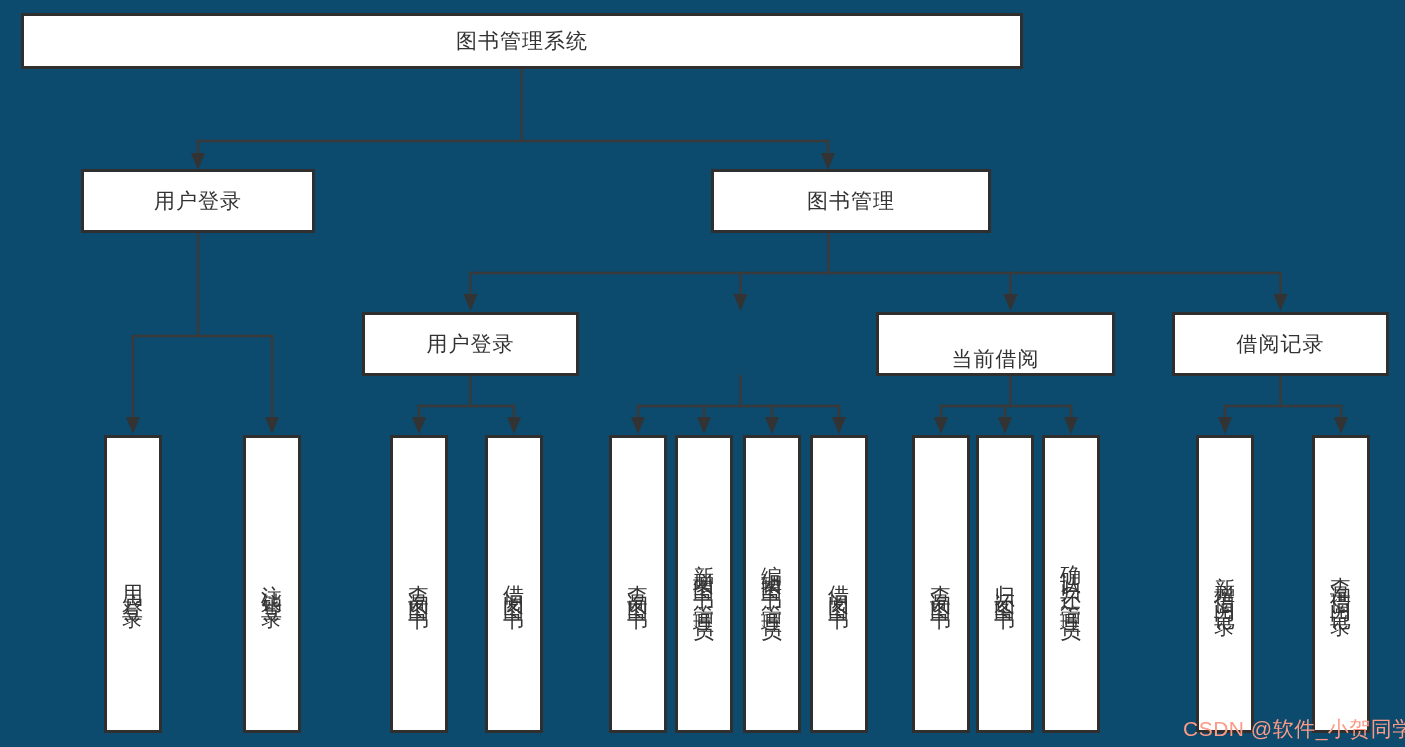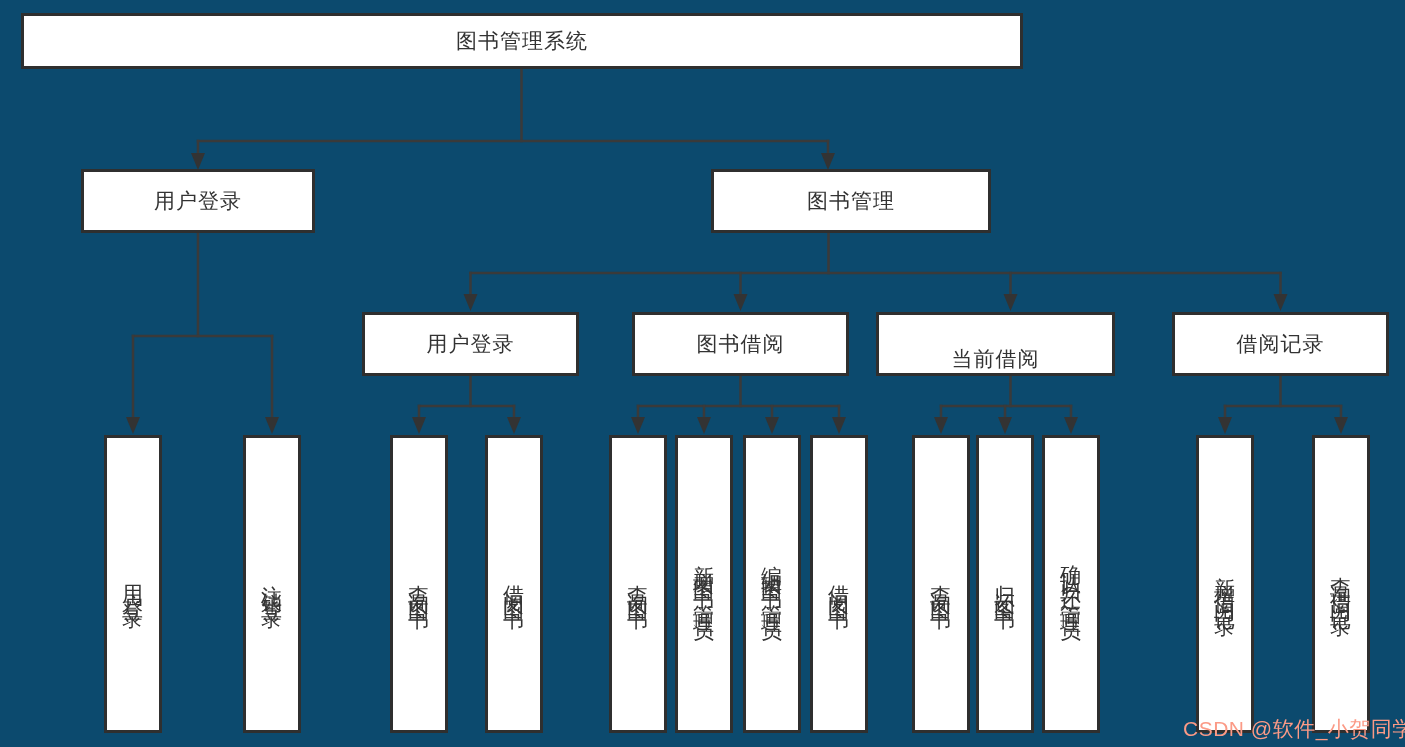--- a/index.html
+++ b/index.html
@@ -151,23 +151,20 @@
   <div class="node" style="left: 81px; top: 169px; width: 234px; height: 64px; border-color: rgb(47, 47, 47); color: rgb(51, 51, 51);">
     <span class="hlabel">用户登录</span>
   </div>
   <div class="node" style="left: 711px; top: 169px; width: 280px; height: 64px; border-color: rgb(47, 47, 47); color: rgb(51, 51, 51);">
     <span class="hlabel">图书管理</span>
   </div>
 
   <div class="node" style="left: 362px; top: 312px; width: 217px; height: 64px; border-color: rgb(47, 47, 47); color: rgb(51, 51, 51);">
     <span class="hlabel">用户登录</span>
   </div>
-  <div class="node" style="left: 632px; top: 312px; width: 217px; height: 64px; border-color: rgb(47, 47, 47); color: rgb(51, 51, 51);">
-    <span class="hlabel">图书借阅</span>
-  </div>
   <div class="node" style="left: 876px; top: 312px; width: 239px; height: 64px; border-color: rgb(47, 47, 47); color: rgb(51, 51, 51); align-items: flex-end;">
     <span class="hlabel">当前借阅</span>
   </div>
   <div class="node" style="left: 1172px; top: 312px; width: 217px; height: 64px; border-color: rgb(47, 47, 47); color: rgb(51, 51, 51);">
     <span class="hlabel">借阅记录</span>
   </div>
 
   <div class="node vnode" style="left: 104px; top: 435px; width: 58px; height: 298px; border-color: rgb(47, 47, 47); color: rgb(51, 51, 51);">
     <span class="vlabel">用户登录</span>
   </div>

